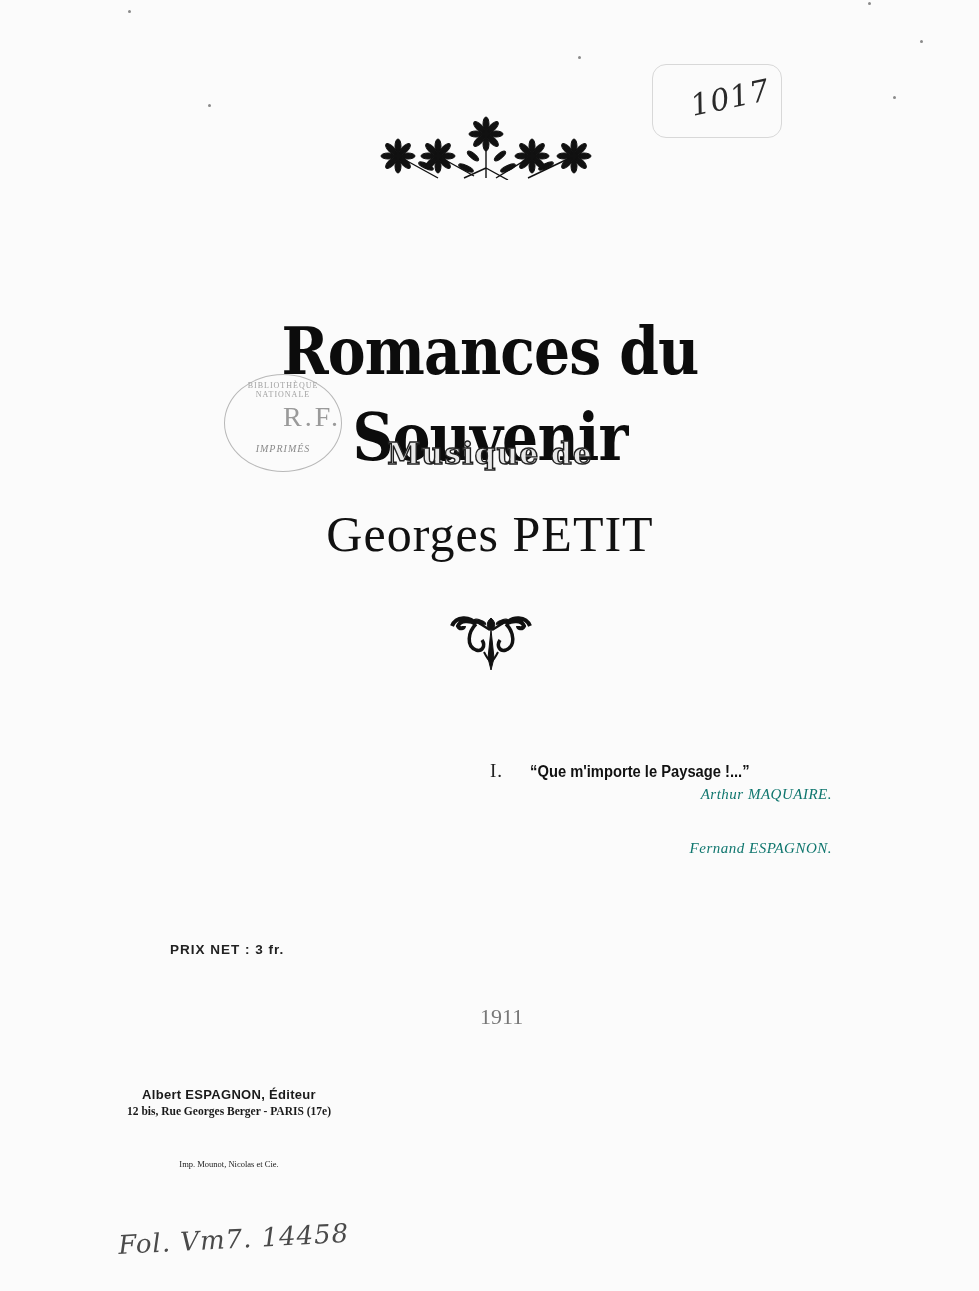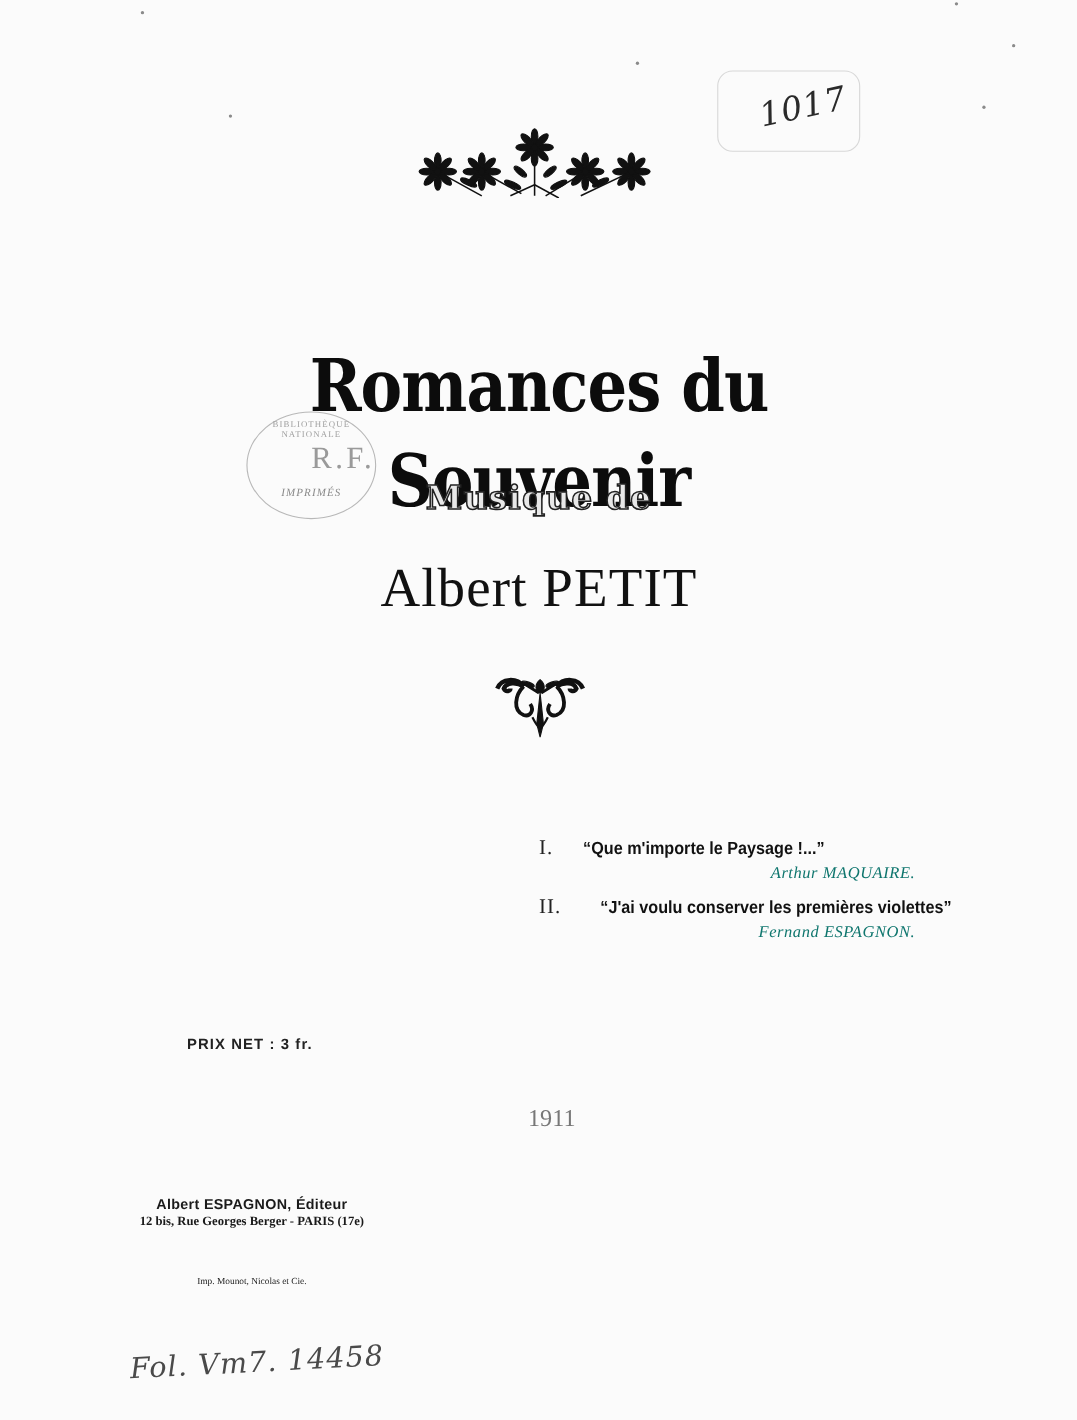--- a/index.html
+++ b/index.html
@@ -274,21 +274,21 @@
 <div class="abs stamp">
   <div class="abs stamp-top">BIBLIOTHÈQUE NATIONALE</div>
   <div class="abs stamp-center">R.F.</div>
   <div class="abs stamp-bottom">IMPRIMÉS</div>
 </div>
 
 <div class="abs title">Romances du Souvenir</div>
 
 <div class="abs musique">Musique de</div>
 
-<div class="abs composer">Albert PETIT</div>
+<div class="abs composer">Georges PETIT</div>
 
 <svg class="abs vignette" viewBox="0 0 90 64">
   <g fill="#111" stroke="#111">
     <path d="M45 10 C40 14 40 20 45 22 C50 20 50 14 45 10 Z"></path>
     <path d="M45 22 L42 50 L45 62 L48 50 Z"></path>
     <path d="M6 18 C10 8 24 8 30 16 C24 12 14 12 12 18 C14 22 18 20 18 18" fill="none" stroke-width="4"></path>
     <path d="M84 18 C80 8 66 8 60 16 C66 12 76 12 78 18 C76 22 72 20 72 18" fill="none" stroke-width="4"></path>
     <path d="M30 16 C22 24 20 38 30 42 C36 44 40 38 36 32" fill="none" stroke-width="3.5"></path>
     <path d="M60 16 C68 24 70 38 60 42 C54 44 50 38 54 32" fill="none" stroke-width="3.5"></path>
     <path d="M28 12 L44 22 M62 12 L46 22" stroke-width="2.5"></path>
@@ -299,23 +299,20 @@
 </svg>
 
 <div class="abs songs">
   <div class="song">
     <div class="song-line">
       <span class="numeral">I.</span><span class="song-title">“Que m'importe le Paysage !...”</span>
     </div>
     <div class="song-author">Arthur MAQUAIRE.</div>
   </div>
   <div class="song">
-    <div class="song-line">
-      <span class="numeral">II.</span><span class="song-title">“J'ai voulu conserver les premières violettes”</span>
-    </div>
     <div class="song-author">Fernand ESPAGNON.</div>
   </div>
 </div>
 
 <div class="abs price">PRIX NET : 3 fr.</div>
 
 <div class="abs year">1911</div>
 
 <div class="abs publisher">
   <div class="pub-name">Albert ESPAGNON, Éditeur</div>

